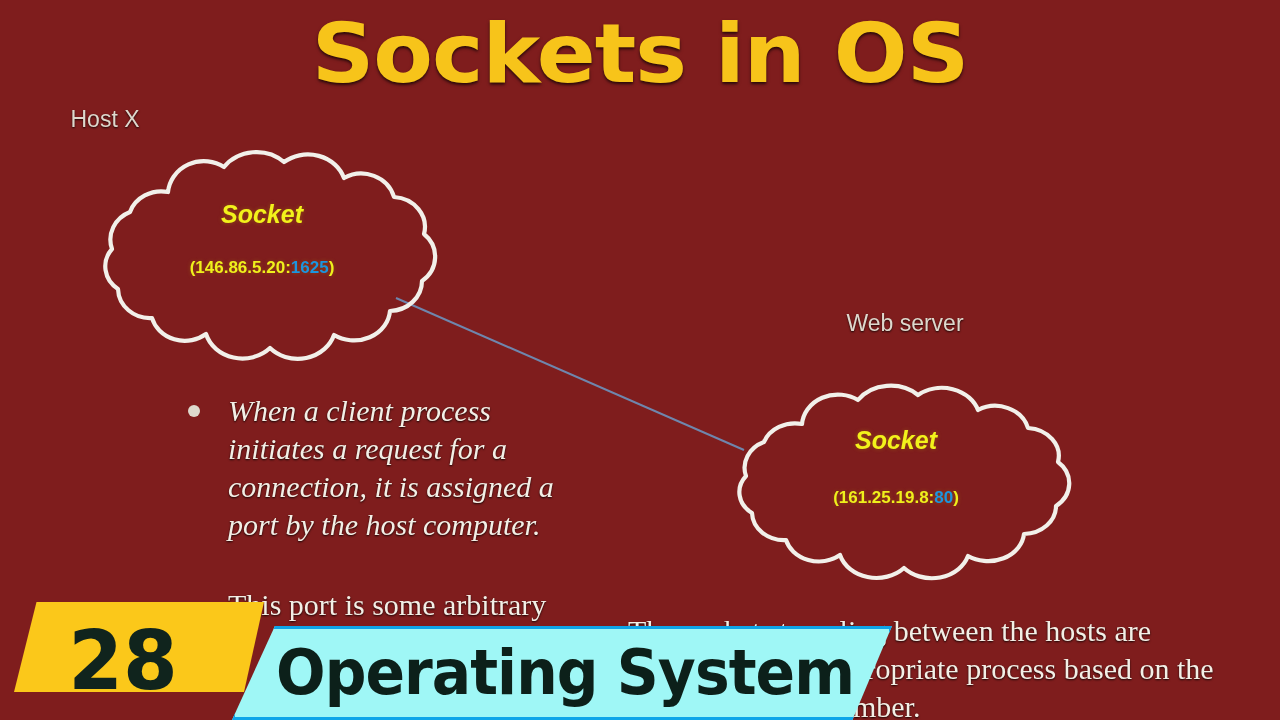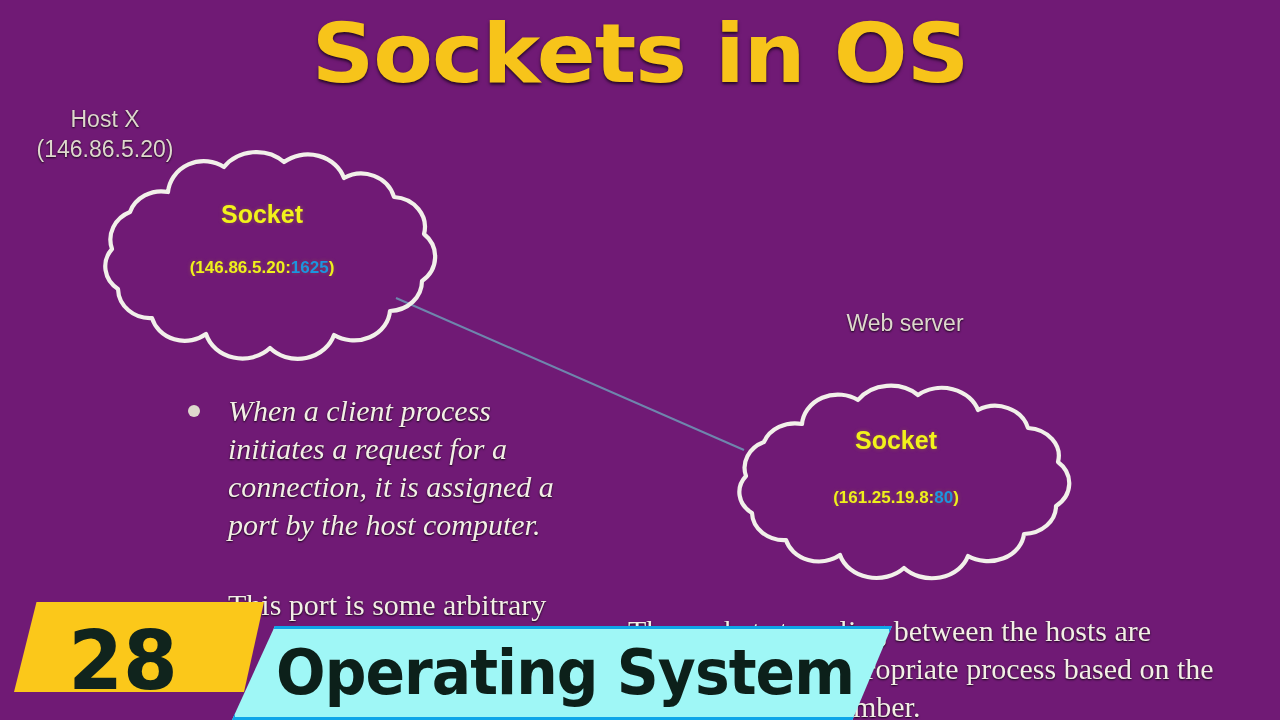--- a/index.html
+++ b/index.html
@@ -5,21 +5,21 @@
 <style>
   html, body {
     margin: 0;
     padding: 0;
     background: #000;
   }
   #stage {
     position: relative;
     width: 1280px;
     height: 720px;
-    background: #701a75;
+    background: #7f1d1d;
     overflow: hidden;
     font-family: "Liberation Sans", sans-serif;
   }
 
   
   #video-title {
     position: absolute;
     left: 0;
     top: 6px;
     width: 1280px;
@@ -69,20 +69,21 @@
     width: 100%;
     text-align: center;
     white-space: nowrap;
   }
   .socket-word {
     font-family: "Liberation Sans", sans-serif;
     font-weight: bold;
     font-size: 25px;
     color: #f2f21b;
     text-shadow: 0 0 4px rgba(180,180,0,0.35);
+    font-style: italic;
   }
   .socket-addr {
     font-family: "Liberation Sans", sans-serif;
     font-weight: bold;
     font-size: 17px;
     color: #eff01c;
     text-shadow: 0 0 4px rgba(180,180,0,0.3);
   }
   .socket-addr .port { color: #1b95e0; }
 
@@ -186,21 +187,20 @@
 </style>
 </head>
 <body>
 
 <div id="stage">
 
   <div id="video-title">Sockets in OS</div>
 
   <div class="node-caption" id="host-x-caption">
     <span class="cap-line1">Host X</span>
-    <span class="cap-line2">(146.86.5.20)</span>
   </div>
 
   <div class="node-caption" id="web-server-caption">
     <span class="cap-line1">Web server</span>
   </div>
 
   <svg id="connection-line" viewBox="0 0 1280 720">
     <line x1="396" y1="298" x2="744" y2="450"></line>
   </svg>
 

